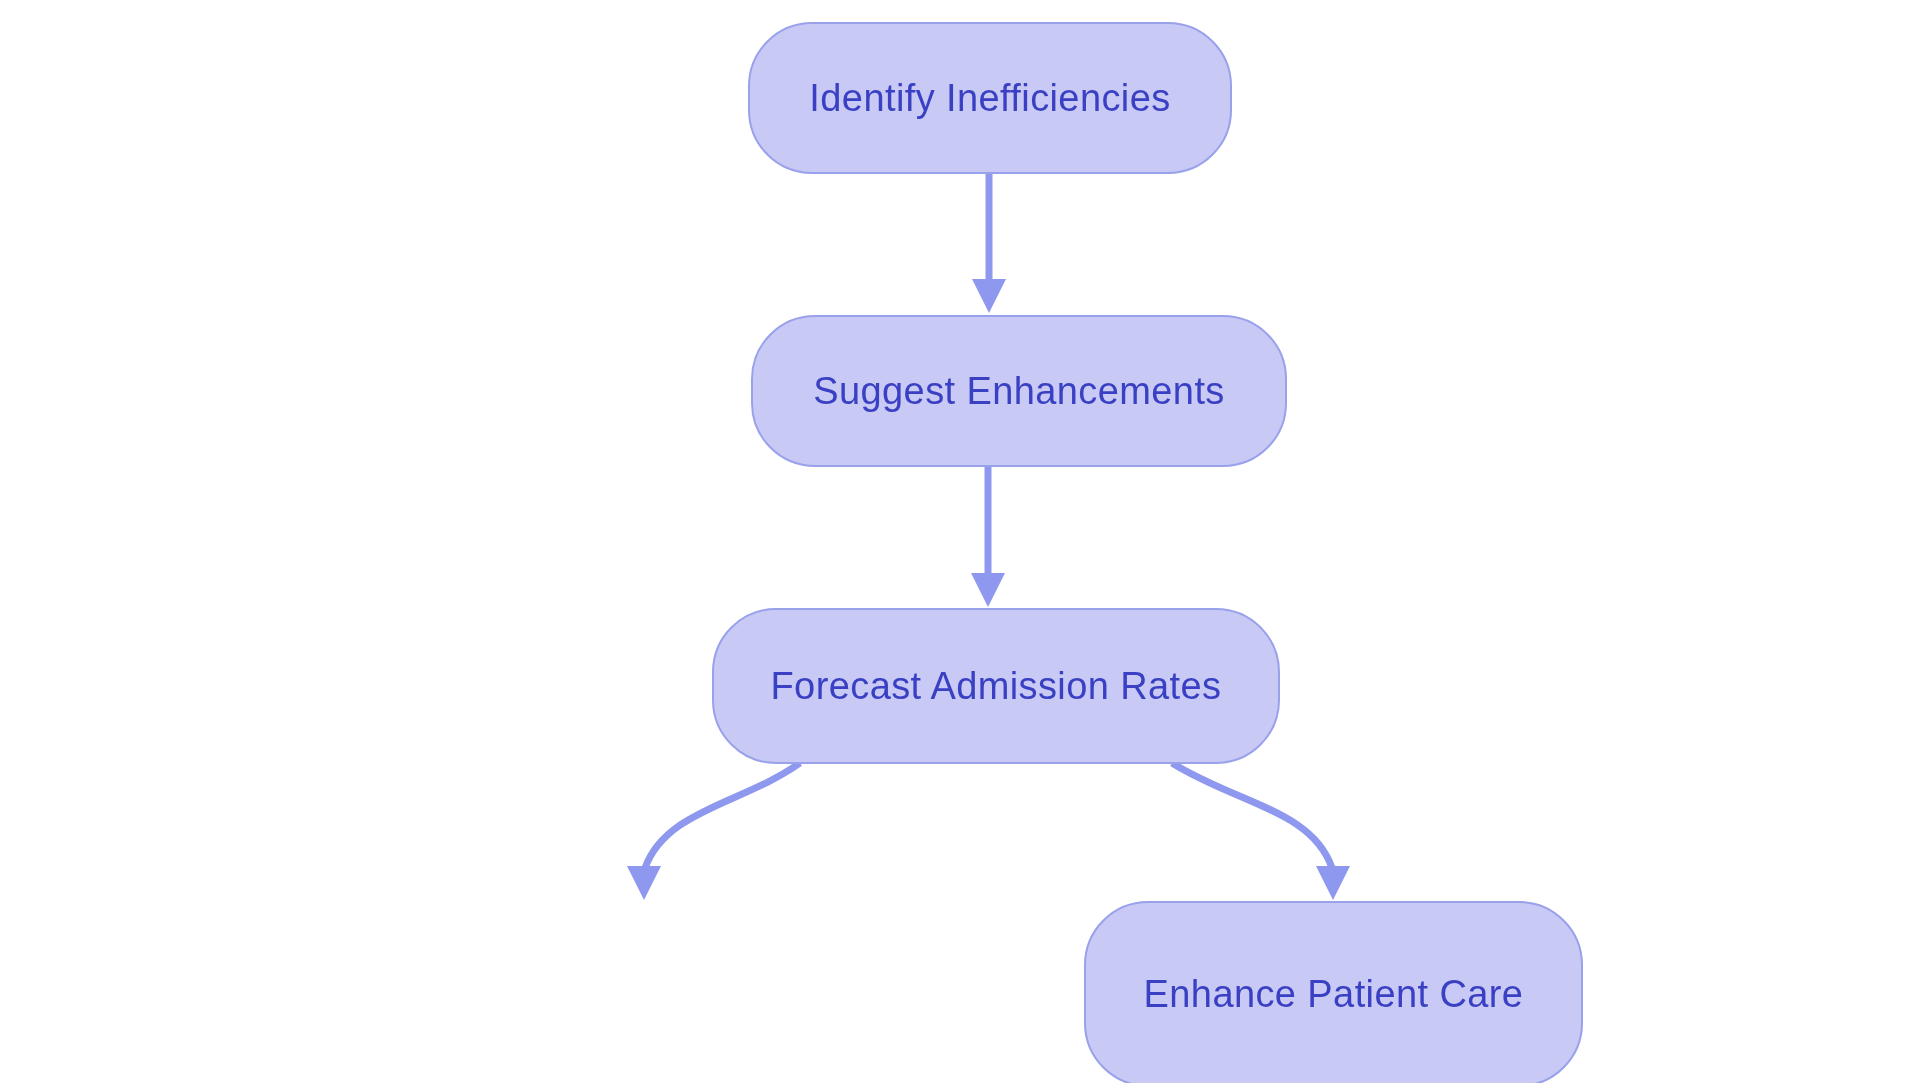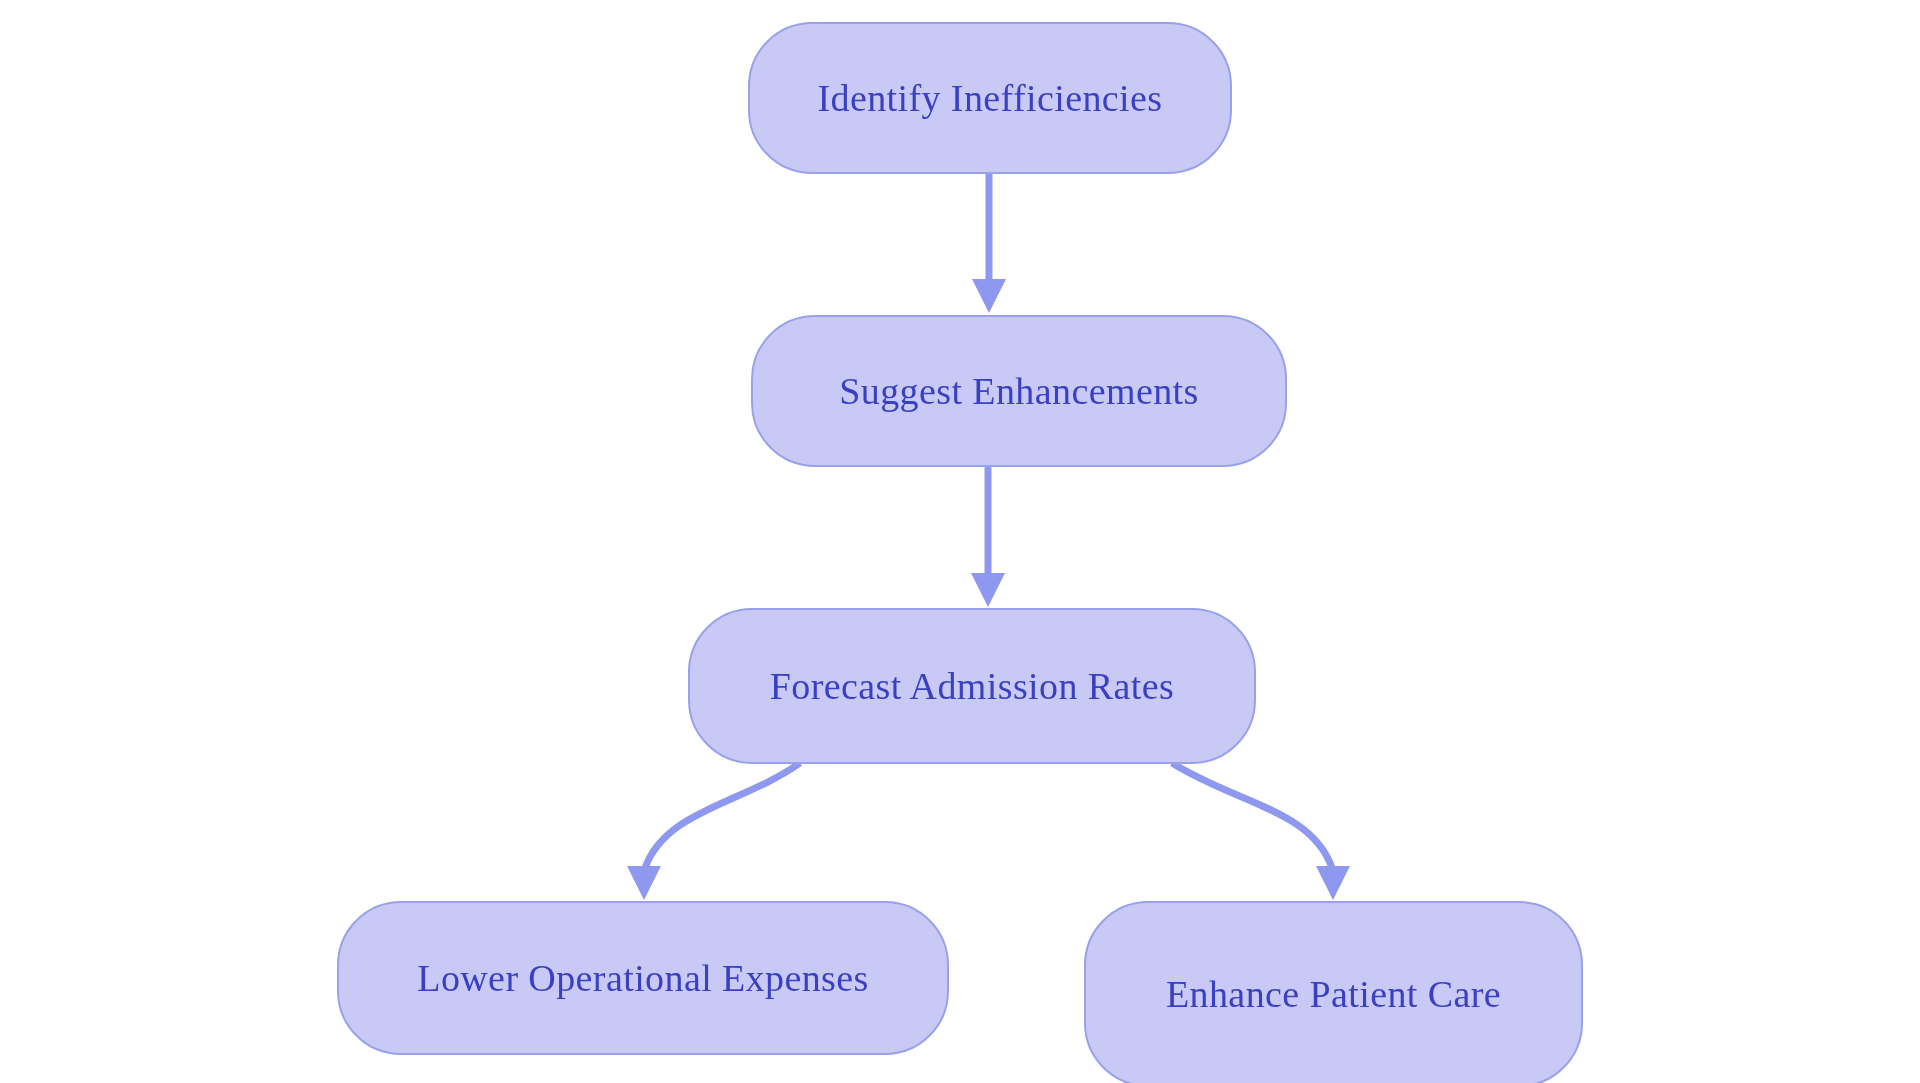--- a/index.html
+++ b/index.html
@@ -40,21 +40,20 @@
     justify-content: center;
     background: var(--color-node-fill, #c8c9f4);
     border: 2px solid var(--color-node-border, #99a1eb);
     border-radius: 64px;
     color: var(--color-node-text, #3a40c3);
     font-size: 38px;
     font-weight: 500;
     letter-spacing: 0.4px;
     white-space: nowrap;
     text-align: left;
-    font-family: Liberation Serif, serif;
   }
   .node-label {
     display: block;
     padding: 0 20px;
   }
 </style>
 </head>
 <body>
 
 <div class="stage">
@@ -83,25 +82,22 @@
   </svg>
 
   <div class="node" style="left:748px; top:22px; width:484px; height:152px;">
     <span class="node-label">Identify Inefficiencies</span>
   </div>
 
   <div class="node" style="left:751px; top:315px; width:536px; height:152px;">
     <span class="node-label">Suggest Enhancements</span>
   </div>
 
-  <div class="node" style="left:688px; top:608px; width:568px; height:156px;">
+  <div class="node" style="left:712px; top:608px; width:568px; height:156px;">
     <span class="node-label">Forecast Admission Rates</span>
   </div>
 
-  <div class="node" style="left:337px; top:901px; width:612px; height:154px;">
-    <span class="node-label">Lower Operational Expenses</span>
-  </div>
 
   <div class="node" style="left:1084px; top:901px; width:499px; height:186px;">
     <span class="node-label">Enhance Patient Care</span>
   </div>
 
 </div>
 
 </body></html>

